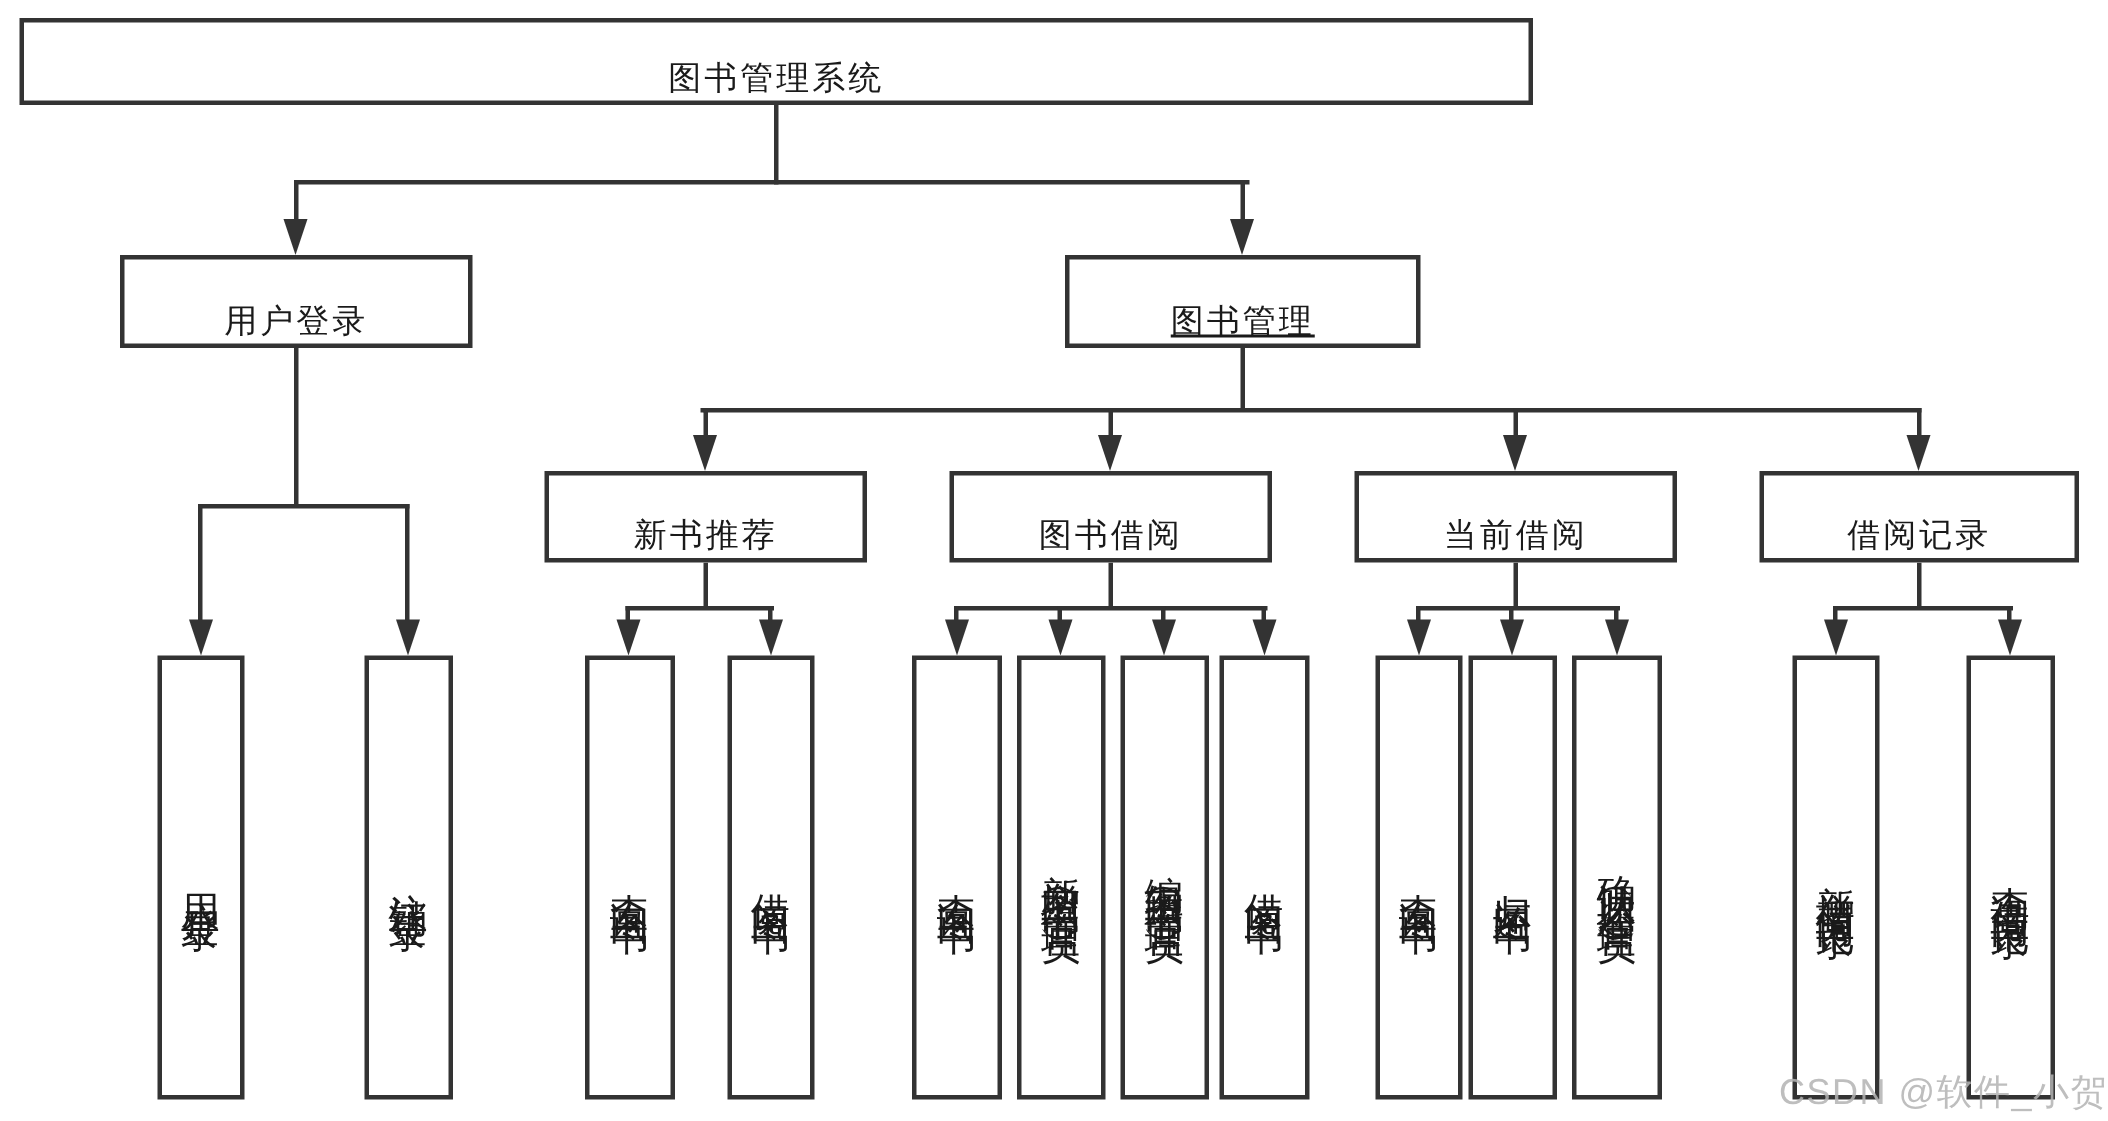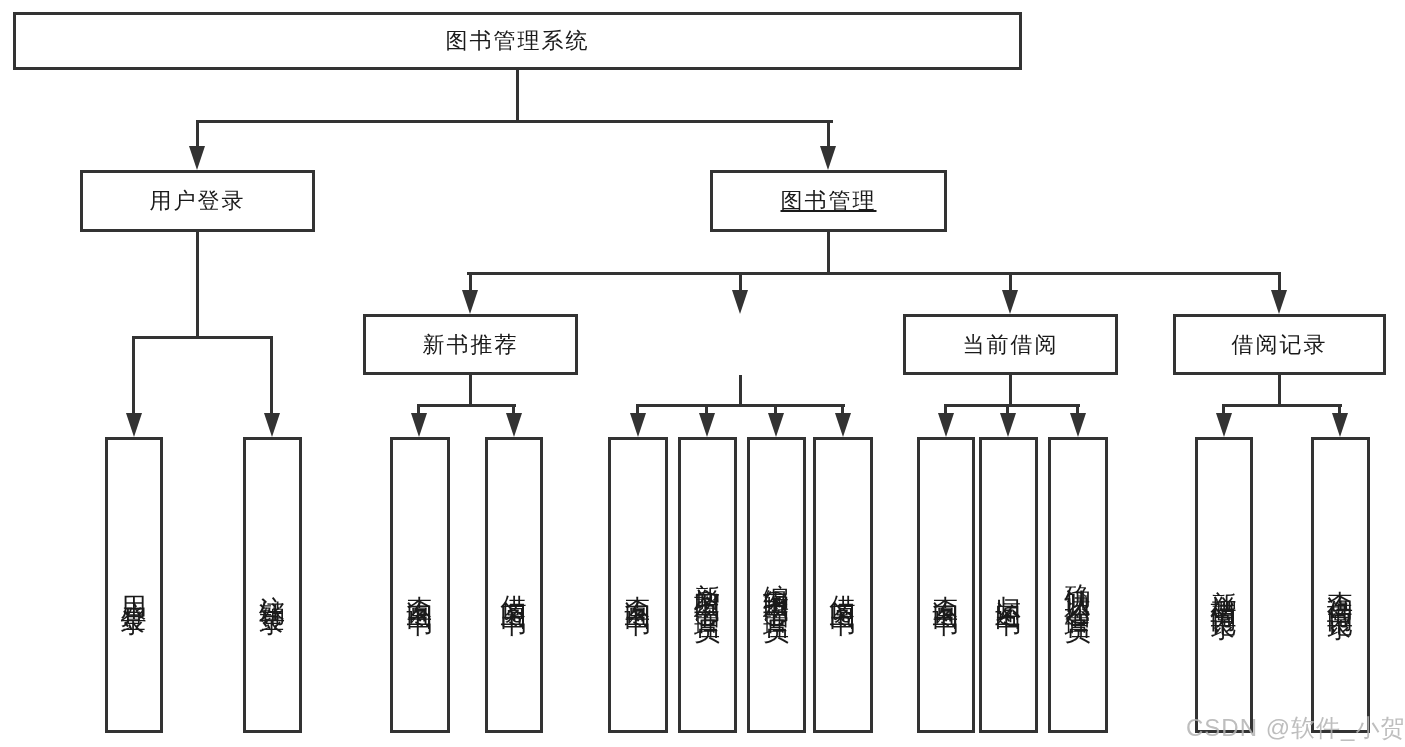--- a/index.html
+++ b/index.html
@@ -4,21 +4,21 @@
 <style>
   * { margin:0; padding:0; box-sizing:border-box; }
   html,body { background:#ffffff; }
   body { font-family:"Liberation Sans", sans-serif; }
   .canvas {
     position:relative; width:1405px; height:747px;
     background:var(--bg,#fff); overflow:hidden;
   }
   .hbox {
     position:absolute; border:3px solid var(--line,#333);
-    background:#fff; display:flex; align-items:center; justify-content:center;
+    background:#fff; display:flex; align-items:flex-end; justify-content:center;
     font-size:22px; color:var(--text,#1a1a1a); letter-spacing:2px; z-index:2;
   }
   .vbox {
     position:absolute; top:437px; height:296px;
     border:3px solid var(--line,#333); background:#fff;
     display:flex; align-items:center; justify-content:center;
     color:var(--text,#1a1a1a); z-index:2;
   }
   .vtext {
     writing-mode:vertical-rl; text-orientation:mixed;
@@ -47,20 +47,23 @@
 
   <div class="hbox" style="left:80px;top:170px;width:235px;height:62px;">
     <span>用户登录</span>
   </div>
   <div class="hbox" style="left:710px;top:170px;width:237px;height:62px;text-decoration:underline;">
     <span>图书管理</span>
   </div>
 
   <div class="hbox" style="left:363px;top:314px;width:215px;height:61px;">
     <span>新书推荐</span>
+  </div>
+  <div class="hbox" style="left:633px;top:314px;width:215px;height:61px;">
+    <span>图书借阅</span>
   </div>
   <div class="hbox" style="left:903px;top:314px;width:215px;height:61px;">
     <span>当前借阅</span>
   </div>
   <div class="hbox" style="left:1173px;top:314px;width:213px;height:61px;">
     <span>借阅记录</span>
   </div>
 
   <div class="vbox" style="left:105px;width:58px;">
     <span class="vtext">用户登录</span>

